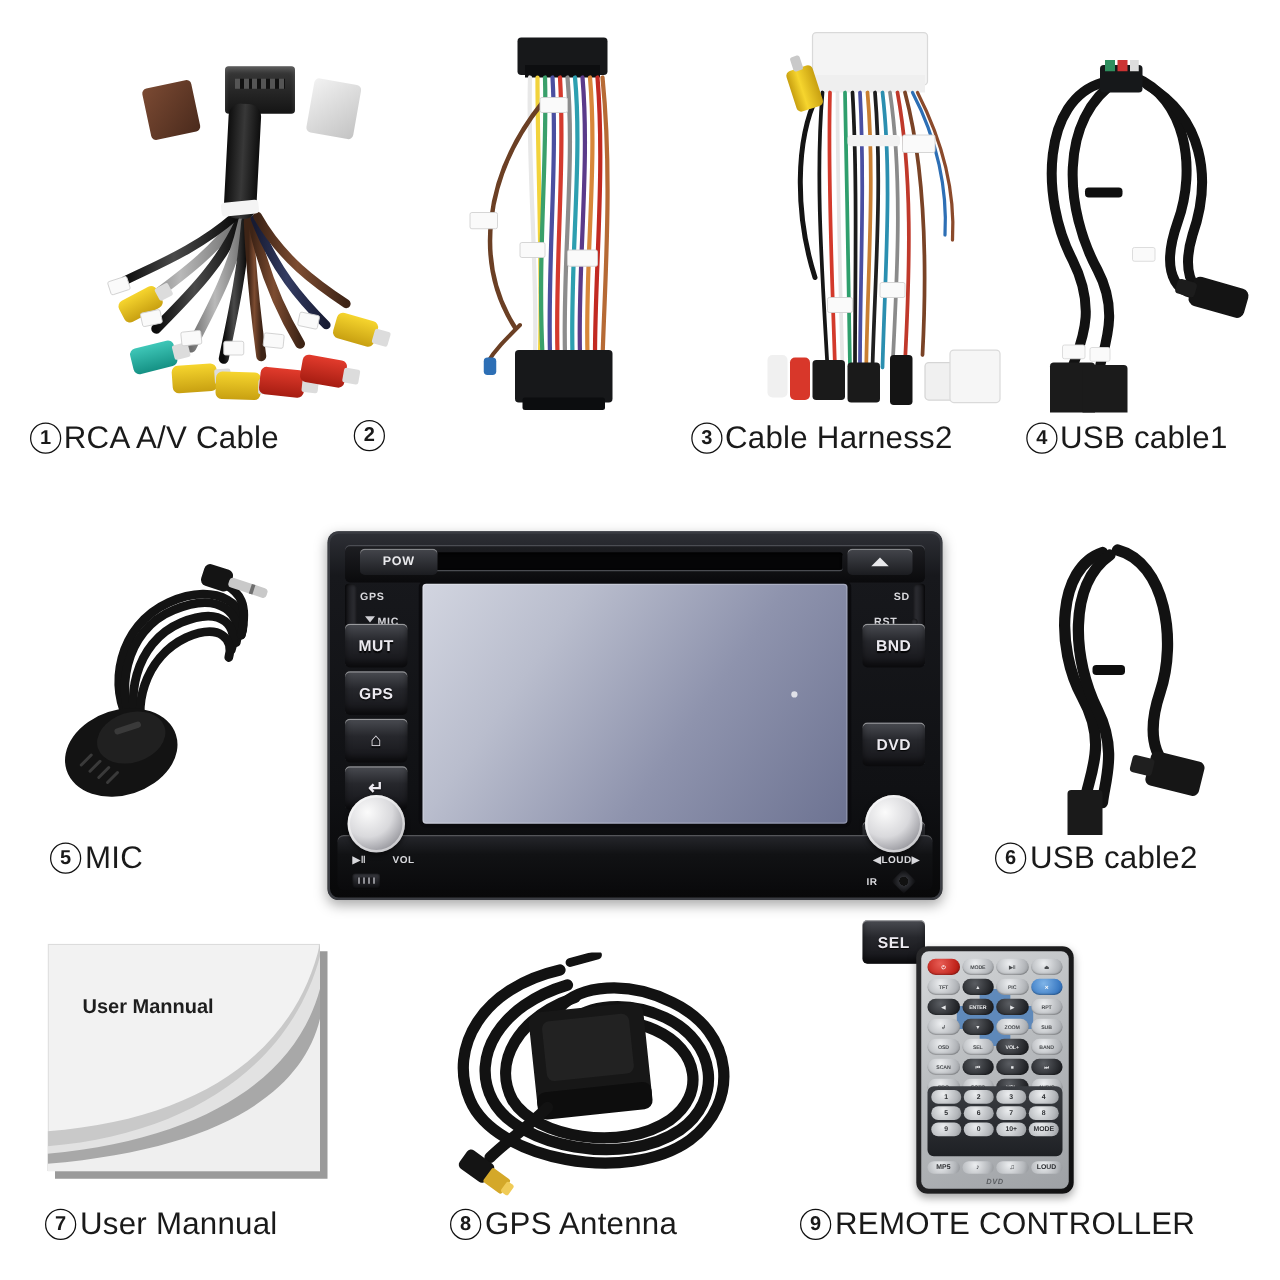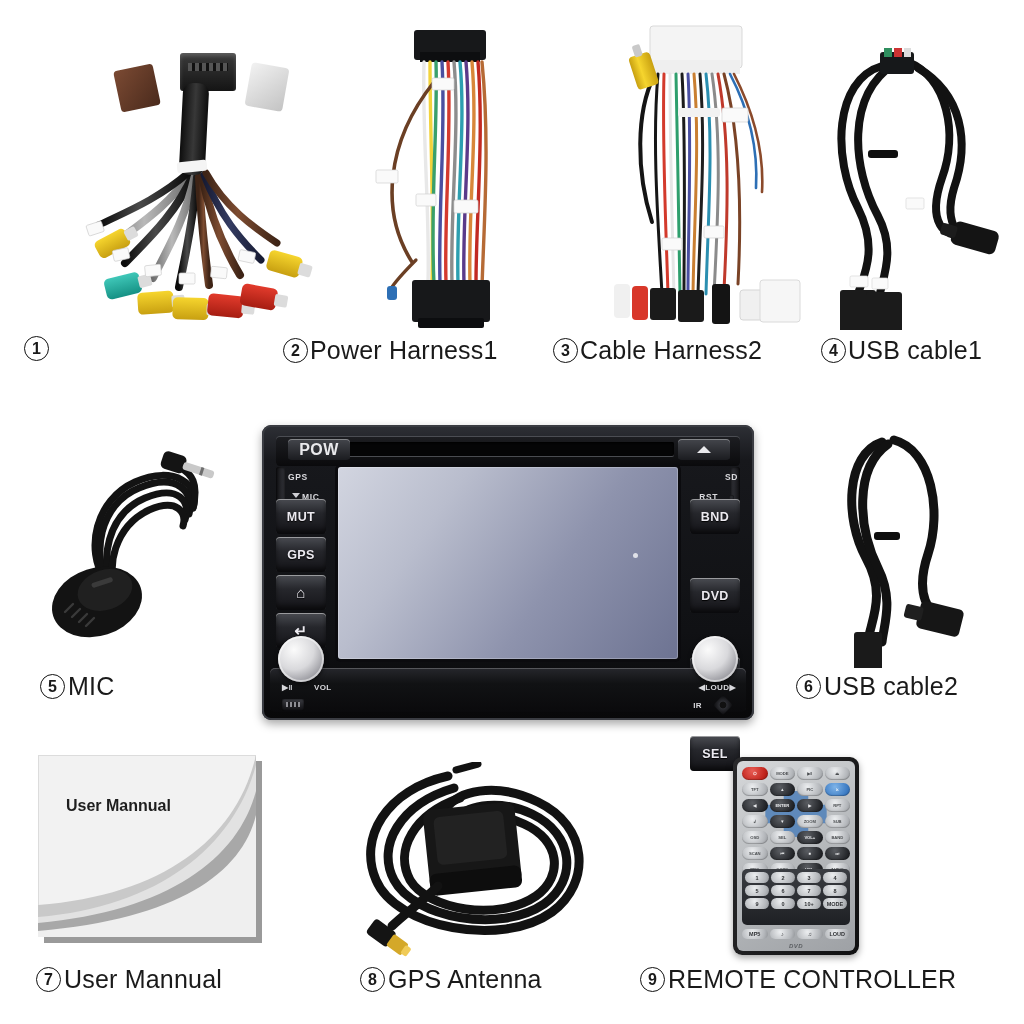--- a/index.html
+++ b/index.html
@@ -44,33 +44,33 @@
      background:linear-gradient(180deg,#2e3036 0%,#17181c 12%,#101114 70%,#080809 100%);
      box-shadow:inset 0 0 0 2px #3a3c42, 0 4px 10px rgba(0,0,0,.35);}
   .unit .topbar{position:absolute;left:14px;top:11px;right:14px;height:30px;
      background:linear-gradient(180deg,#1d1e22,#0a0a0c);border-radius:4px;
      box-shadow:inset 0 1px 0 #4b4d53;}
   .unit .slot{position:absolute;left:78px;top:17px;right:80px;height:14px;
      background:#050506;border-radius:2px;box-shadow:inset 0 1px 2px #000,0 1px 0 #4a4c51;}
   .btn-pow{position:absolute;left:26px;top:14px;width:62px;height:21px;border-radius:4px;
      background:linear-gradient(180deg,#44464c,#1b1c20);box-shadow:inset 0 1px 0 rgba(255,255,255,.35);
      display:flex;align-items:center;justify-content:center;}
-  .btn-pow span{font-size:16px;font-weight:700;color:#e9e9ec;letter-spacing:.5px;}
+  .btn-pow span{font-size:10px;font-weight:700;color:#e9e9ec;letter-spacing:.5px;}
   .btn-eject{position:absolute;right:24px;top:14px;width:52px;height:21px;border-radius:4px;
      background:linear-gradient(180deg,#44464c,#1b1c20);box-shadow:inset 0 1px 0 rgba(255,255,255,.35);
      display:flex;align-items:center;justify-content:center;}
   .btn-eject .tri{width:0;height:0;border-left:7px solid transparent;border-right:7px solid transparent;
      border-bottom:7px solid #e9e9ec;}
   .slot-gps{position:absolute;left:14px;top:42px;width:9px;height:38px;border-radius:3px;
      background:linear-gradient(90deg,#101013,#35363c);box-shadow:inset 0 0 3px #000;}
   .slot-sd{position:absolute;right:14px;top:42px;width:9px;height:38px;border-radius:3px;
      background:linear-gradient(90deg,#35363c,#101013);box-shadow:inset 0 0 3px #000;}
   .tag{position:absolute;font-size:8.5px;font-weight:700;color:#d8d8dc;letter-spacing:.6px;}
   .tag-gps{left:26px;top:47px;} .tag-mic{left:40px;top:67px;}
-  .tag-sd{right:16px;top:47px;} .tag-rst{right:36px;top:67px;}
+  .tag-sd{right:26px;top:47px;} .tag-rst{right:36px;top:67px;}
   .dot-mic{position:absolute;left:30px;top:68px;width:0;height:0;
      border-left:4px solid transparent;border-right:4px solid transparent;border-top:5px solid #cfcfd4;}
   .dot-rst{position:absolute;right:20px;top:70px;width:5px;height:5px;border-radius:50%;
      background:#2b2c31;box-shadow:inset 0 0 2px #000;}
 
   .screen{position:absolute;left:76px;top:42px;width:340px;height:192px;border-radius:3px;
      background:linear-gradient(125deg,#d2d5e0 0%,#b9bdcd 28%,#8e93ad 62%,#6d7392 100%);
      box-shadow:inset 0 0 0 1px rgba(255,255,255,.25),0 0 0 3px #0b0b0e;}
   .screen .spec{position:absolute;right:40px;top:86px;width:5px;height:5px;border-radius:50%;
      background:rgba(255,255,255,.75);filter:blur(.5px);}
@@ -362,24 +362,24 @@
         <rect x="28" y="238" width="18" height="11" rx="1.5"></rect>
         <rect x="50" y="240" width="16" height="11" rx="1.5"></rect>
         <rect x="84" y="160" width="18" height="11" rx="1.5"></rect>
       </g>
       <rect x="46" y="112" width="30" height="8" rx="3" fill="#0f0f0f"></rect>
     </svg>
   </div>
 
   <div class="label tight" style="left:24px;top:336px;">
     <span class="num">1</span>
+    <span>RCA A/V Cable</span>
   </div>
   <div class="label tight" style="left:283px;top:336px;">
     <span class="num">2</span>
-    <span>Power Harness1</span>
   </div>
   <div class="label tight" style="left:553px;top:336px;">
     <span class="num">3</span>
     <span>Cable Harness2</span>
   </div>
   <div class="label tight" style="left:821px;top:336px;">
     <span class="num">4</span>
     <span>USB cable1</span>
   </div>
 

